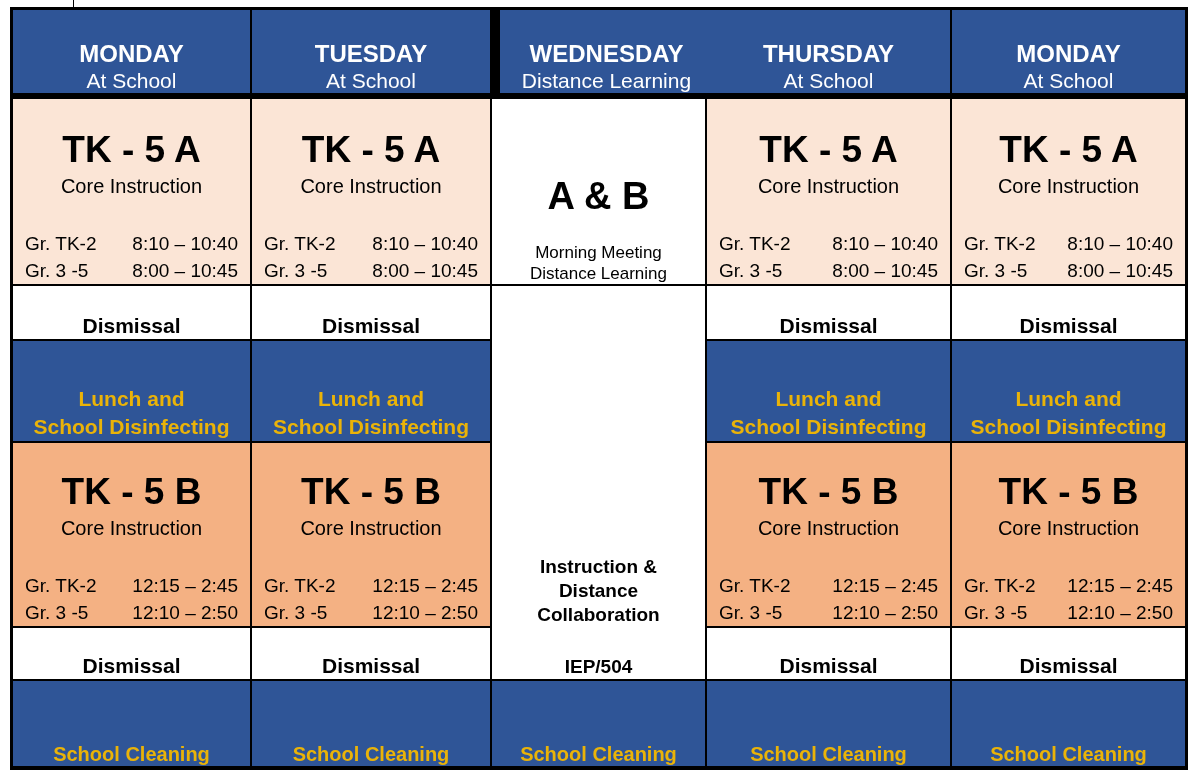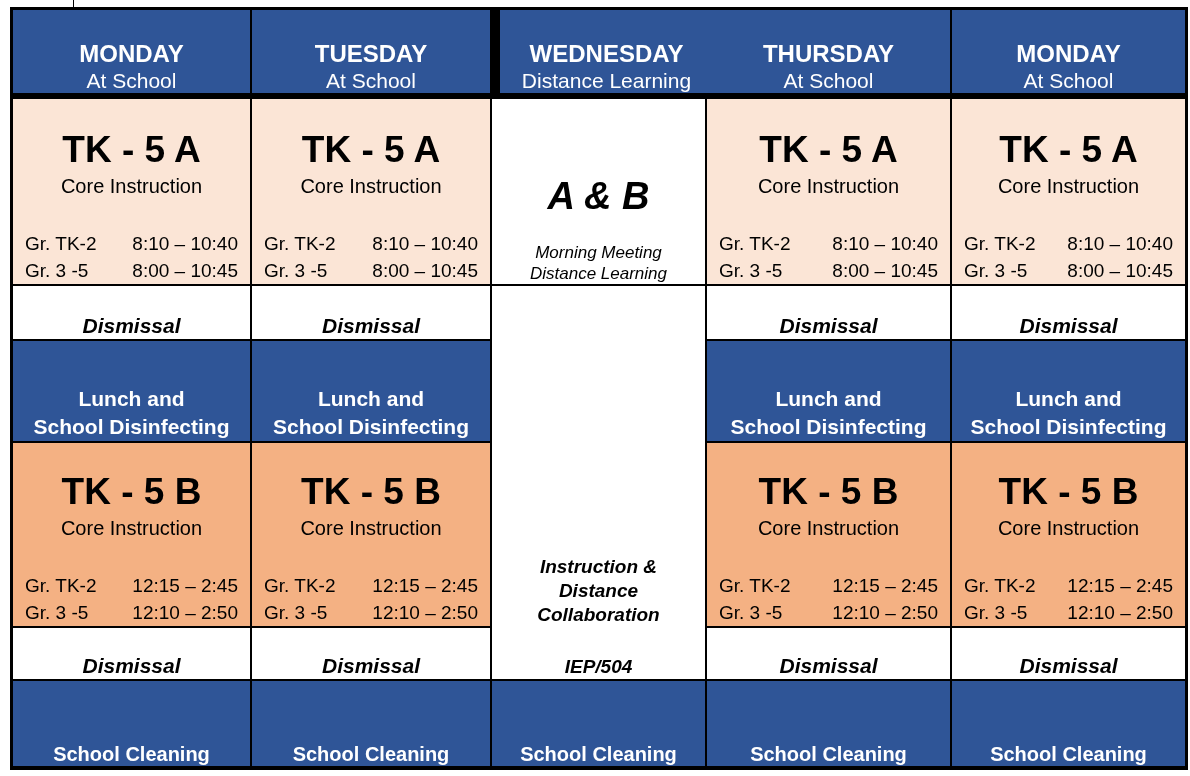--- a/index.html
+++ b/index.html
@@ -8,22 +8,22 @@
   .sched {
     position:absolute; left:10px; top:7px; width:1178px; height:763px;
     background:#000; box-sizing:border-box;
   }
   .cell { position:absolute; box-sizing:border-box; display:flex; flex-direction:column; align-items:center; justify-content:flex-end; text-align:center; }
   .hdr { background:#2f5597; color:#fff; }
   .hdr .day { font-weight:bold; font-size:24px; line-height:28px; }
   .hdr .mode { font-size:21px; line-height:25px; }
   .a { background:#fbe5d6; color:#000; }
   .b { background:#f4b183; color:#000; }
-  .white { background:#fff; color:#000;font-style:italic; }
-  .blue { background:#2f5597; color:#ffffff; }
+  .white { background:#fff; color:#000; }
+  .blue { background:#2f5597; color:#eab308; }
   .big { font-weight:bold; font-size:37px; line-height:44px; }
   .sub { font-size:20px; line-height:28px; }
   .times { font-family:"Liberation Sans", sans-serif; font-size:19px; line-height:27px; margin-top:30px; width:100%; padding:0 12px; box-sizing:border-box; }
   .trow { display:flex; justify-content:space-between; }
   .bold20 { font-weight:bold; font-size:21px; line-height:26px; }
   .bold20w { font-weight:bold; font-size:21px; line-height:28px; }
   .clean { font-weight:bold; font-size:20px; }
   .ab { font-weight:bold; font-size:38px; line-height:44px; }
   .mm { font-size:17px; line-height:21px; margin-top:24px; }
   .inst { font-weight:bold; font-size:19px; line-height:24px; }

